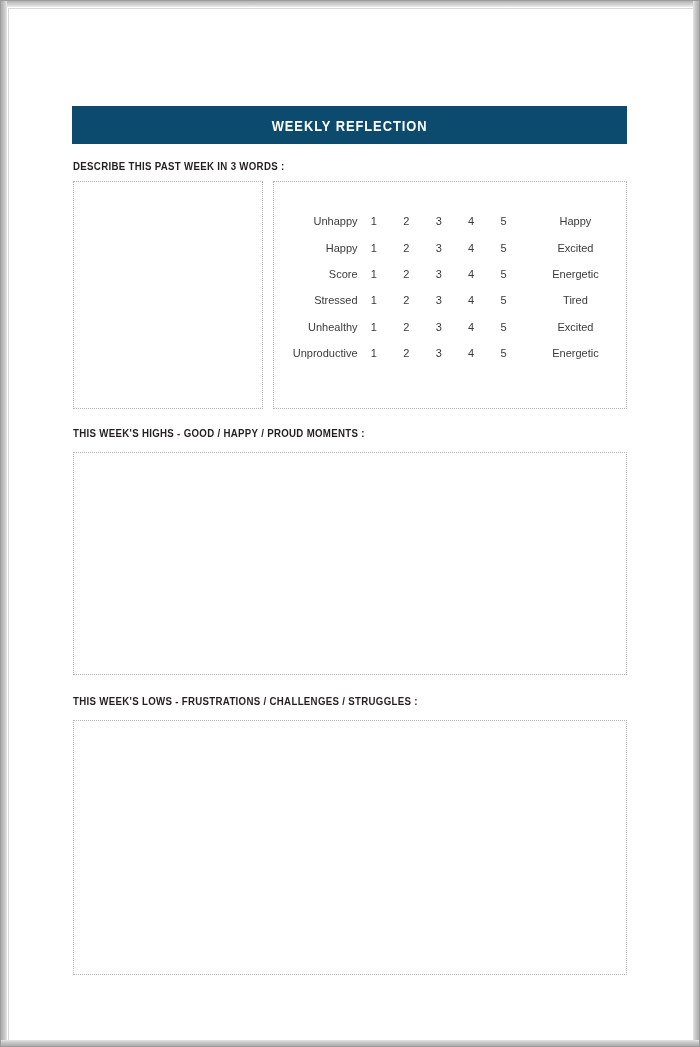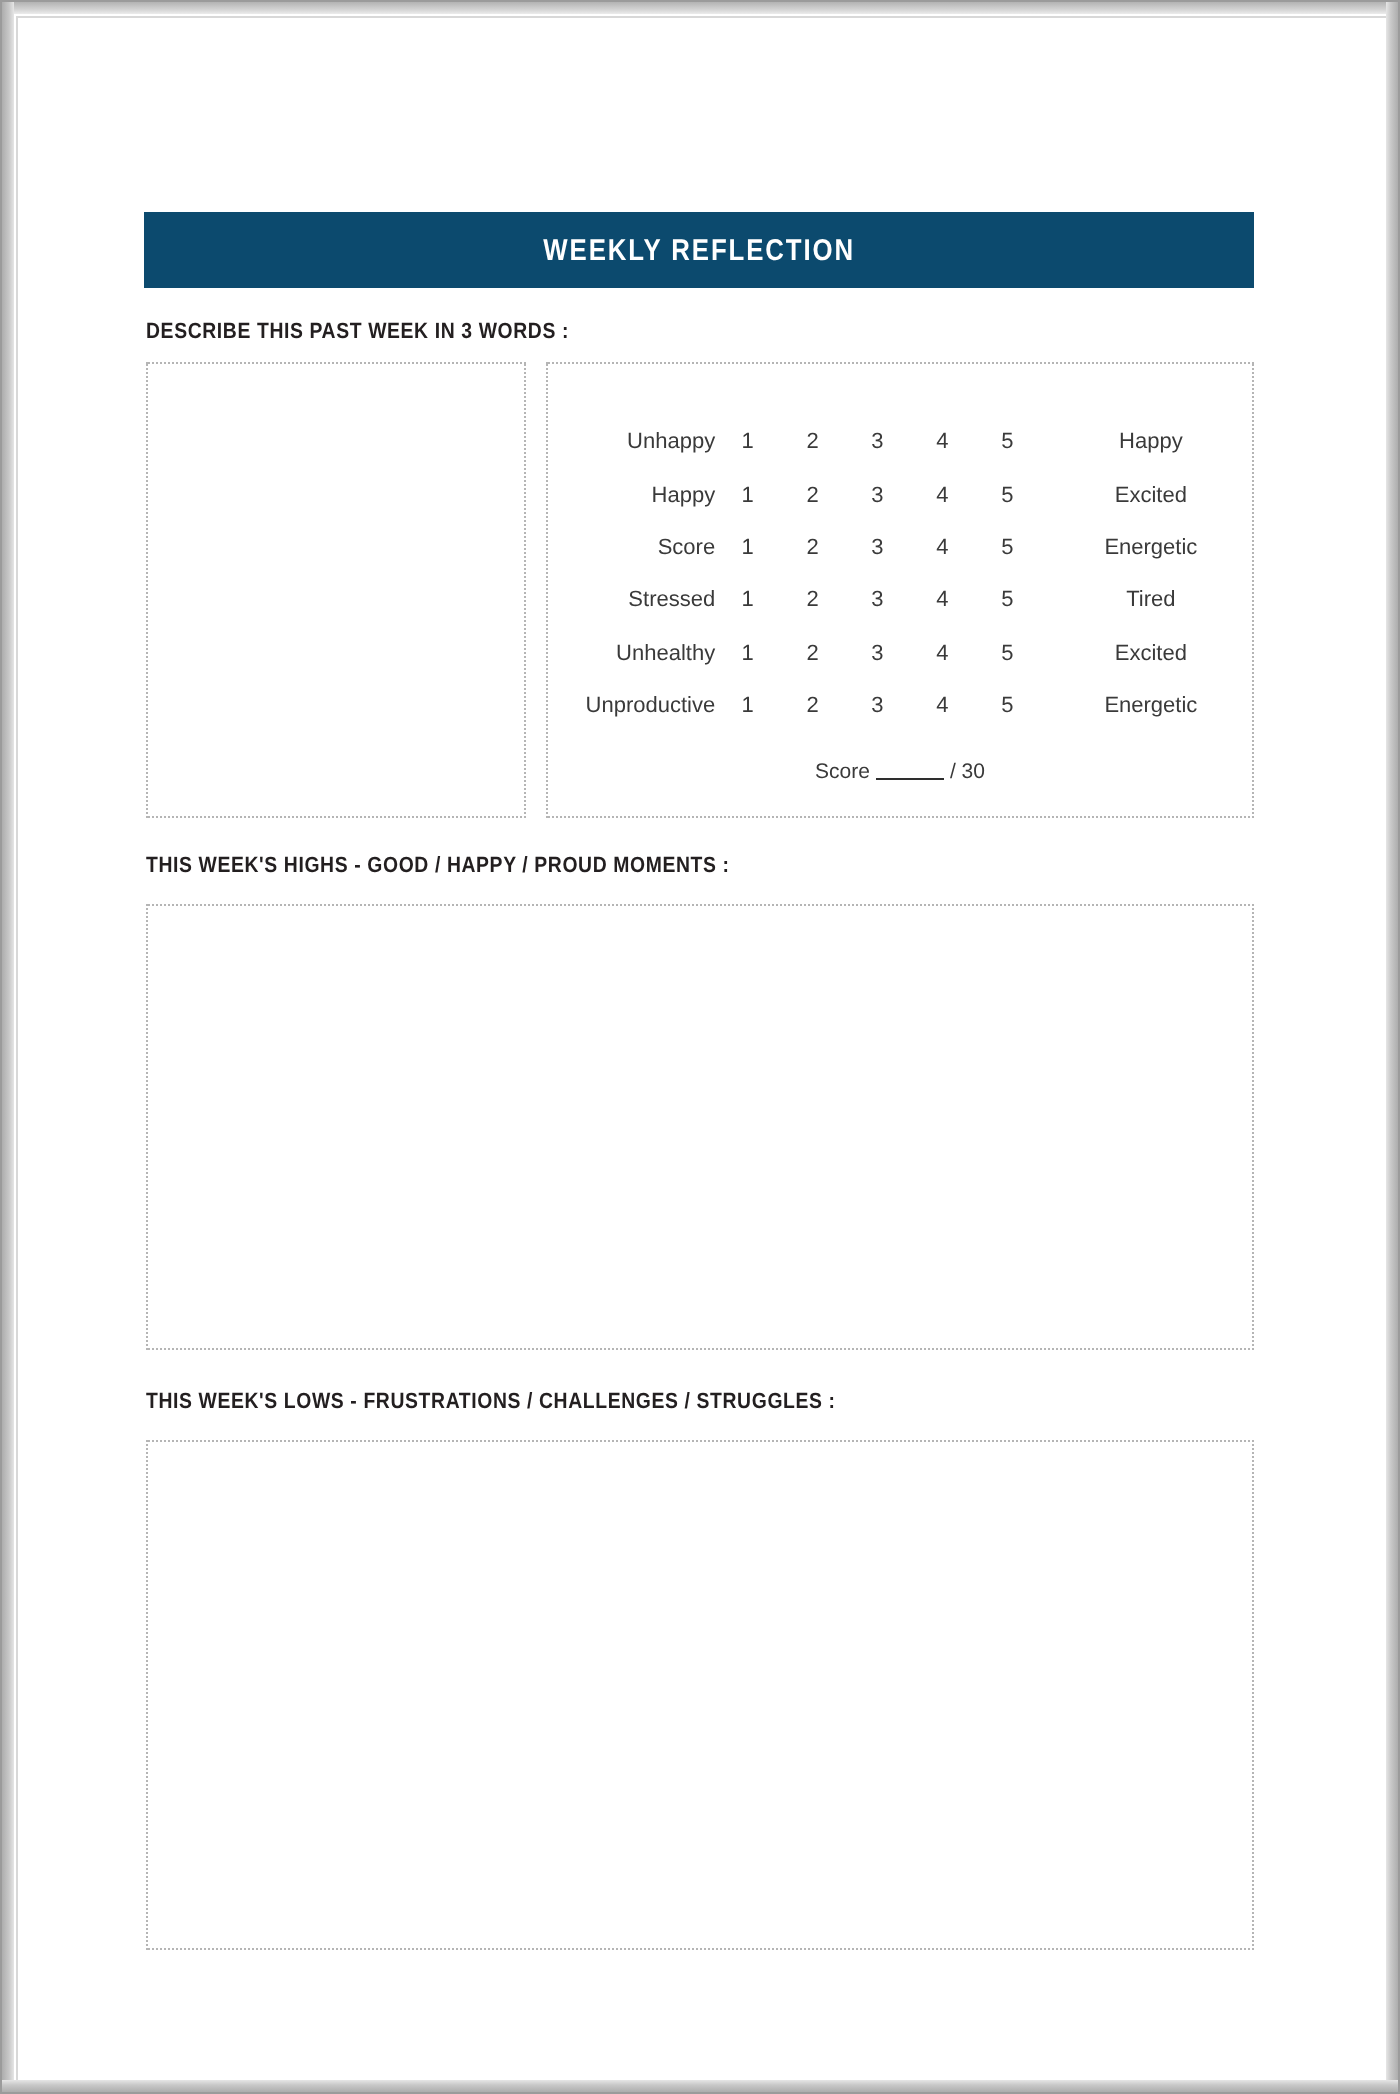--- a/index.html
+++ b/index.html
@@ -264,23 +264,20 @@
         <div class="scale-num">2</div>
         <div class="scale-num">3</div>
         <div class="scale-num">4</div>
         <div class="scale-num">5</div>
       </div>
       <div class="scale-pos">Energetic</div>
     </div>
 
   </div>
 
-  <div id="score-line">
-    <span>Score</span><span id="score-blank"></span><span>/ 30</span>
-  </div>
 
   <div class="section-label" id="label-highs">THIS WEEK'S HIGHS - GOOD / HAPPY / PROUD MOMENTS :</div>
   <div class="dotted-box" id="box-highs"></div>
 
   <div class="section-label" id="label-lows">THIS WEEK'S LOWS - FRUSTRATIONS / CHALLENGES / STRUGGLES :</div>
   <div class="dotted-box" id="box-lows"></div>
 
 </div>
 
 </body></html>

